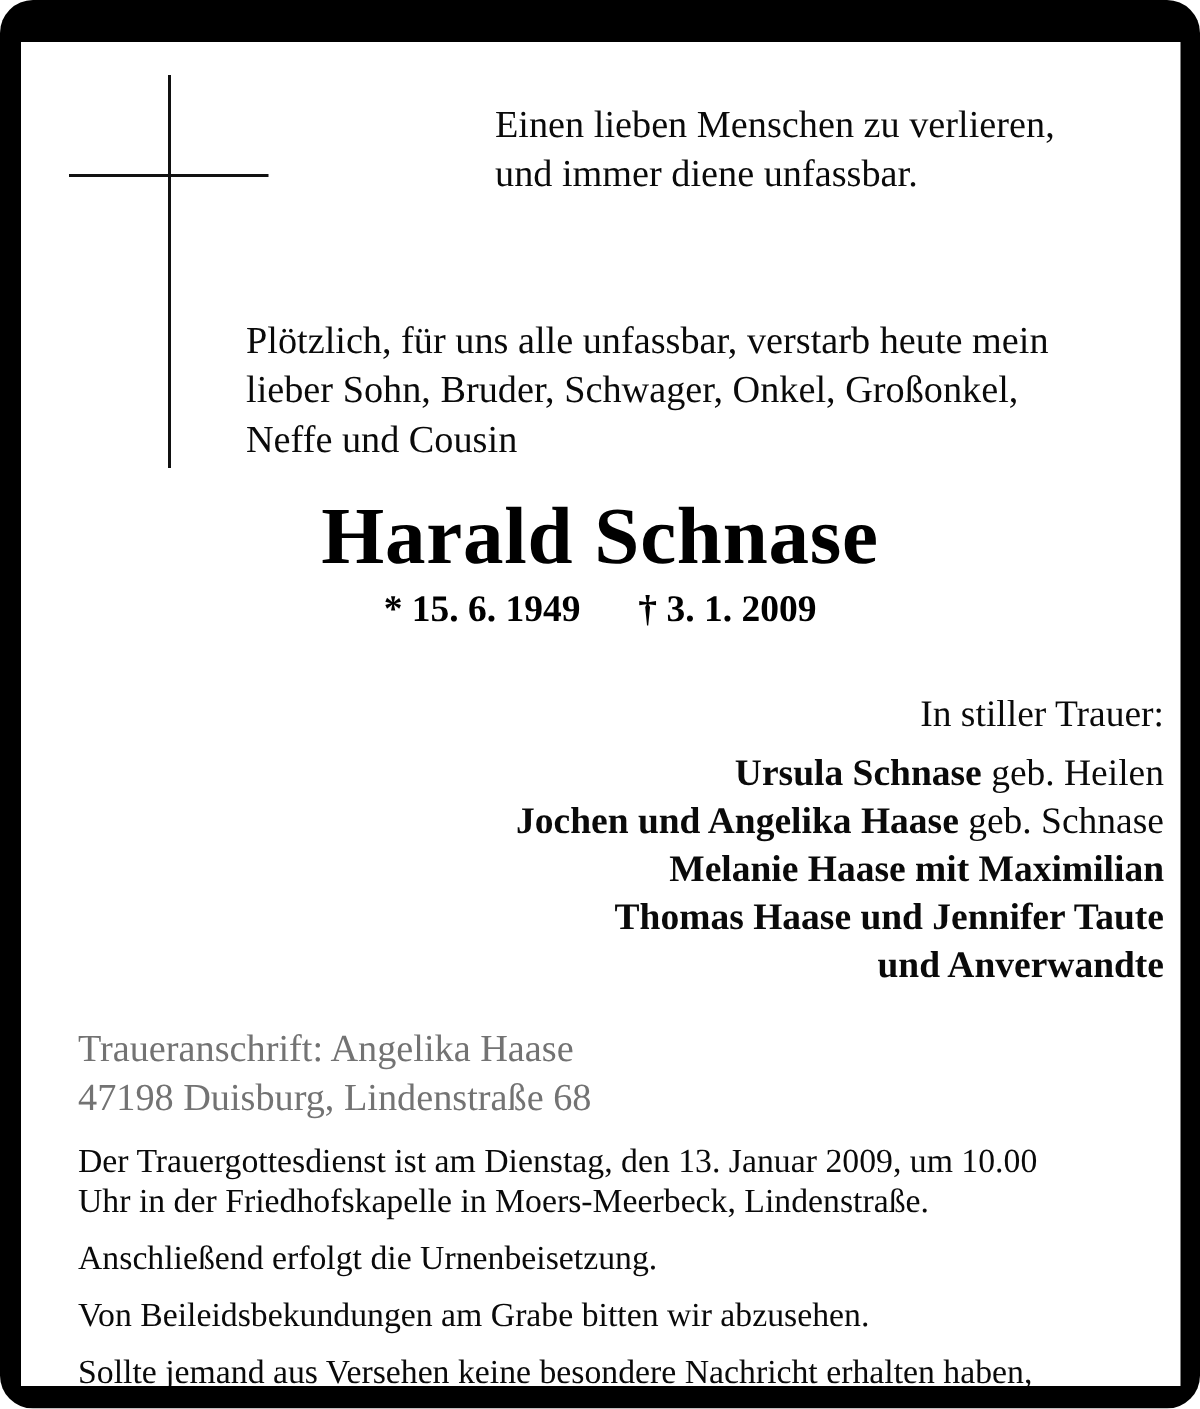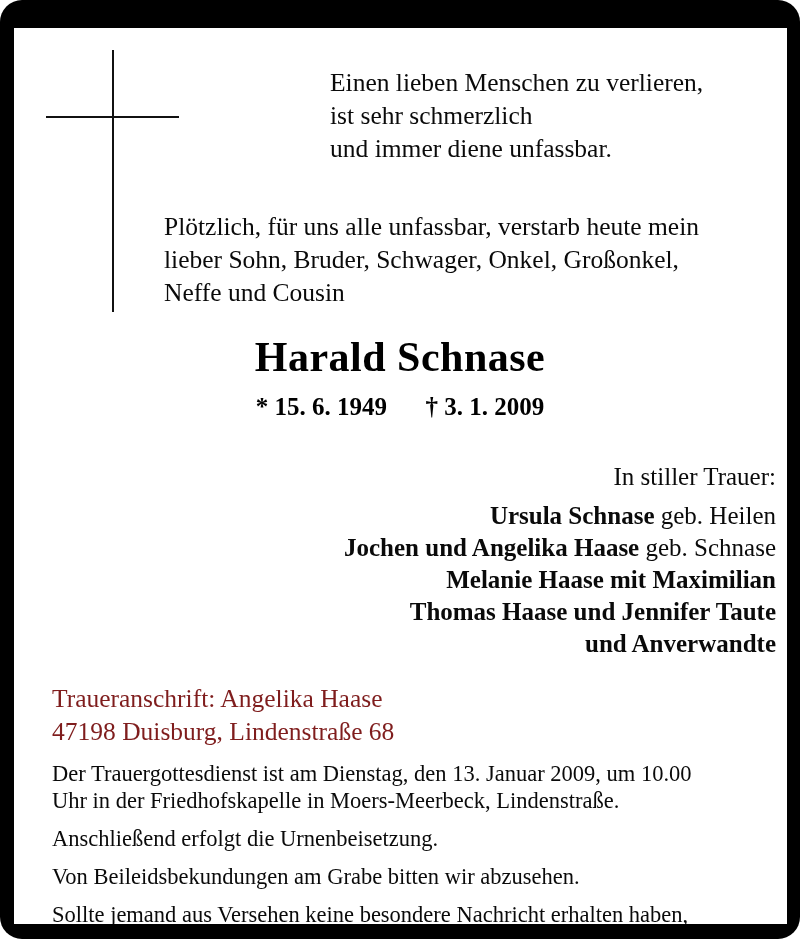--- a/index.html
+++ b/index.html
@@ -82,21 +82,21 @@
 
   
   .name-block {
     position: absolute;
     left: 14px;
     top: 300px;
     width: 744px;
     text-align: center;
   }
   .deceased-name {
-    font-size: 42px;
+    font-size: 54px;
     font-weight: bold;
     letter-spacing: 0.5px;
     line-height: 58px;
     color: #000000;
   }
   .dates {
     font-size: 25px;
     font-weight: bold;
     line-height: 30px;
     margin-top: 6px;
@@ -129,21 +129,21 @@
   }
 
   
   .address {
     position: absolute;
     left: 38px;
     top: 654px;
     width: 720px;
     font-size: 25.5px;
     line-height: 33px;
-    color: #7f1d1d;
+    color: #737373;
   }
   .address-line { white-space: nowrap; }
 
   
   .details {
     position: absolute;
     left: 38px;
     top: 732px;
     width: 724px;
     color: #0a0a0a;
@@ -162,21 +162,20 @@
 <div class="notice">
   <div class="inner">
 
     <div class="cross">
       <div class="cross-vertical"></div>
       <div class="cross-horizontal"></div>
     </div>
 
     <div class="verse">
       <div class="verse-line">Einen lieben Menschen zu verlieren,</div>
-      <div class="verse-line">ist sehr schmerzlich</div>
       <div class="verse-line">und immer diene unfassbar.</div>
     </div>
 
     <div class="announce">
       <div class="announce-line">Plötzlich, für uns alle unfassbar, verstarb heute mein</div>
       <div class="announce-line">lieber Sohn, Bruder, Schwager, Onkel, Großonkel,</div>
       <div class="announce-line">Neffe und Cousin</div>
     </div>
 
     <div class="name-block">

